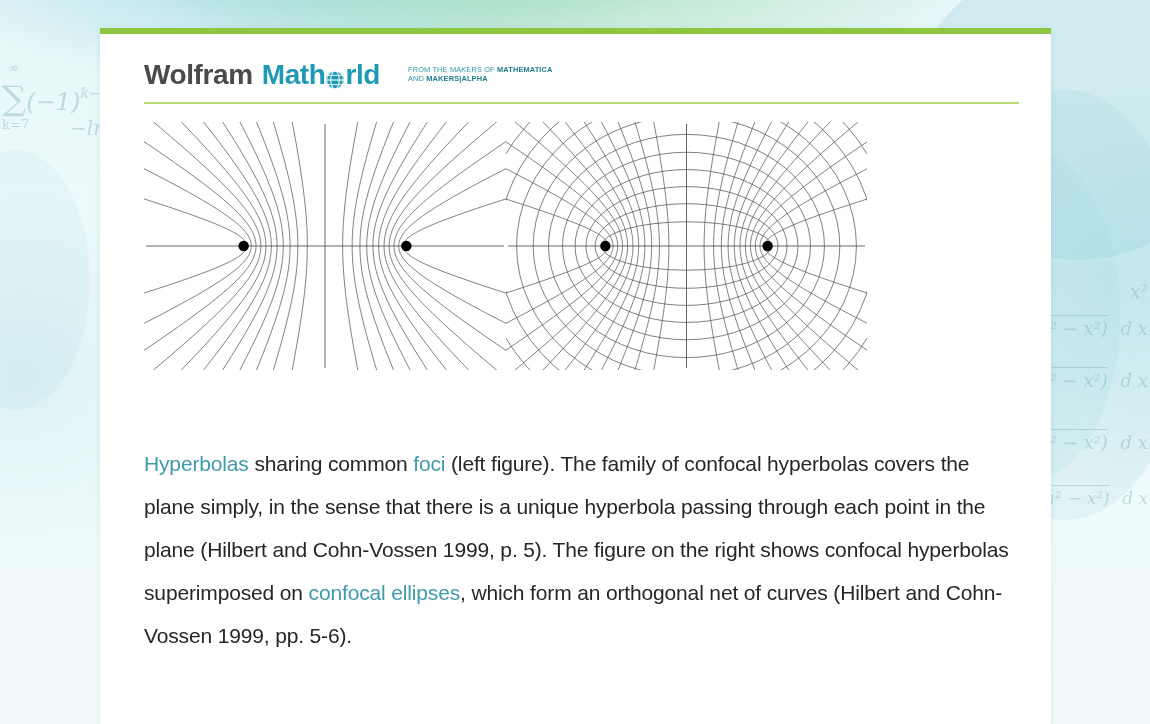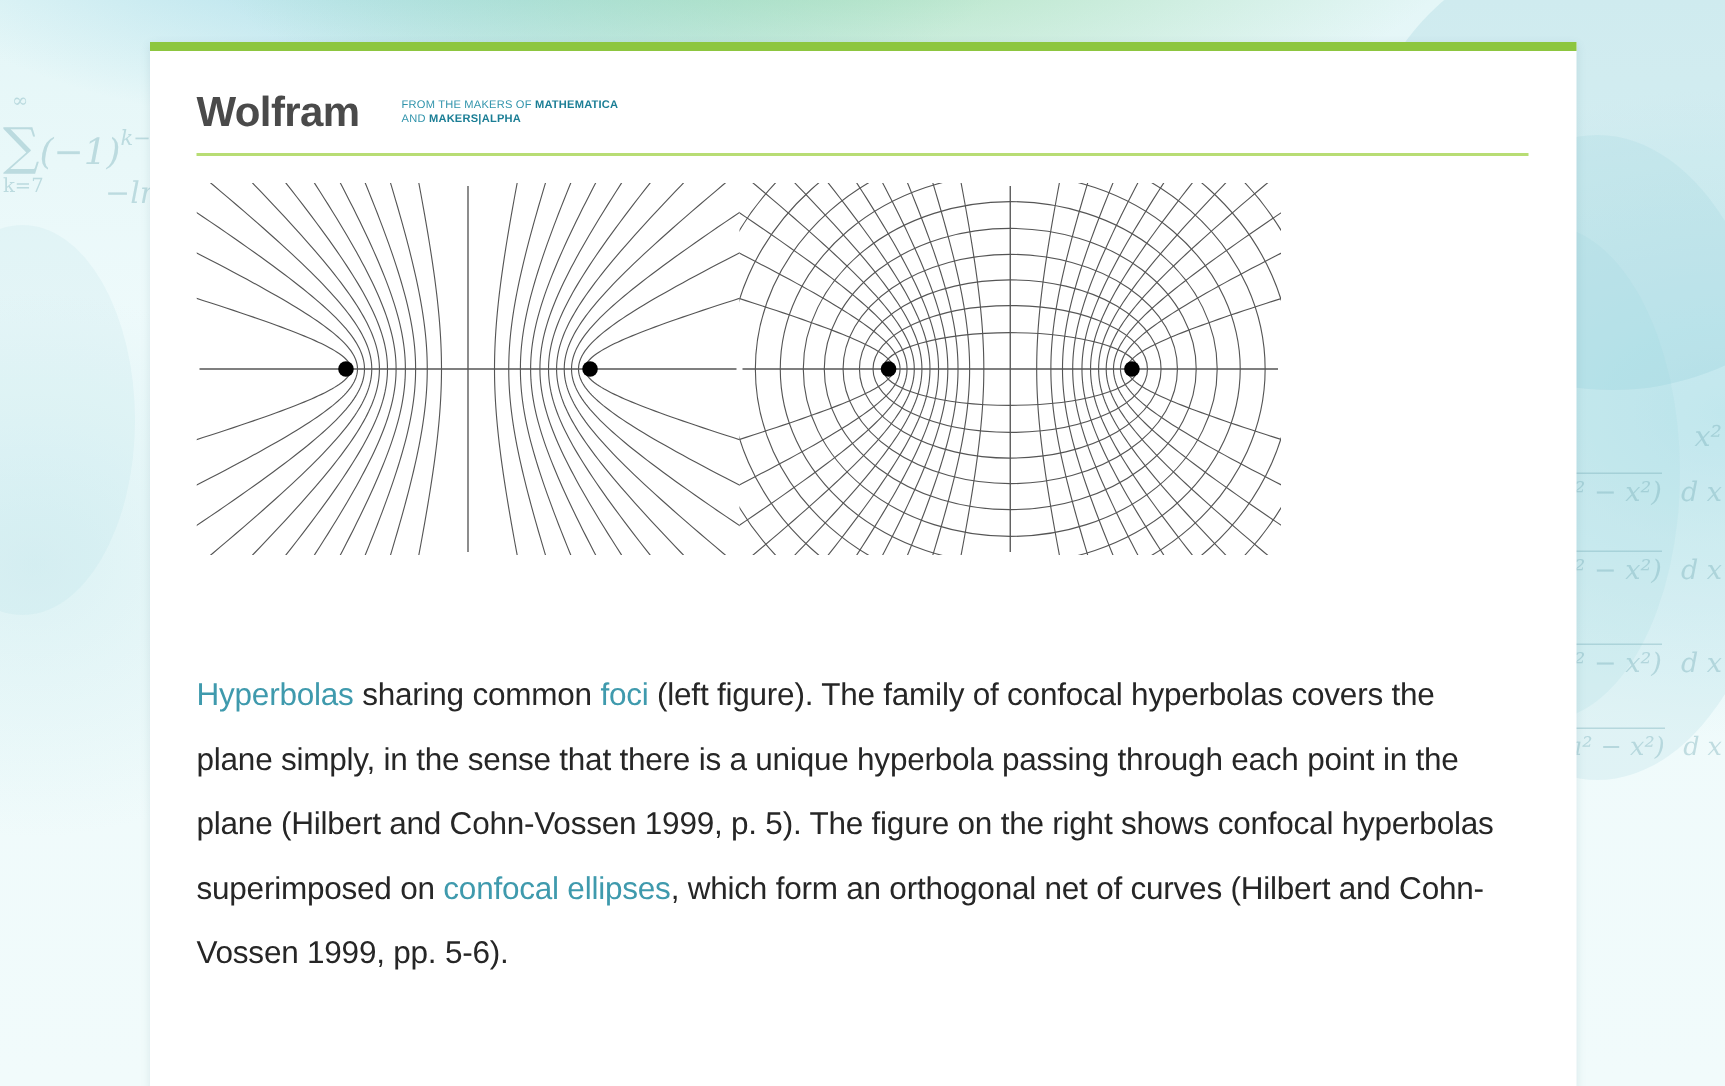--- a/index.html
+++ b/index.html
@@ -56,21 +56,21 @@
     width: 951px;
     height: 700px;
     background: #ffffff;
     box-shadow: 0 1px 6px rgba(60,110,120,0.13);
   }
   .card-topbar {
     height: 6px;
     background: #8dc63f;
   }
   .card-inner {
-    padding: 26px 32px 0 31px;
+    padding: 26px 32px 0 44px;
   }
 
   
   .logo-row {
     display: flex;
     align-items: flex-start;
     gap: 9px;
     height: 32px;
   }
   .logo-wolfram {
@@ -182,20 +182,34 @@
   <span style="margin-left:7px;">d x</span>
 </div>
 
 <div class="card">
   <div class="card-topbar"></div>
 
   <div class="card-inner">
 
     <div class="logo-row">
       <span class="logo-wolfram">Wolfram</span>
+      <span class="logo-mathworld">
+        <span>Math</span>
+        <span class="globe-icon">
+          <svg viewBox="0 0 20 20" width="20" height="20" aria-hidden="true">
+            <circle cx="10" cy="10" r="9" fill="#1f9ab5"></circle>
+            <ellipse cx="10" cy="10" rx="4.2" ry="9" fill="none" stroke="#ffffff" stroke-width="1.1"></ellipse>
+            <ellipse cx="10" cy="10" rx="8.2" ry="9" fill="none" stroke="#ffffff" stroke-width="0.8"></ellipse>
+            <line x1="1" y1="10" x2="19" y2="10" stroke="#ffffff" stroke-width="1.1"></line>
+            <line x1="2.2" y1="5.4" x2="17.8" y2="5.4" stroke="#ffffff" stroke-width="0.9"></line>
+            <line x1="2.2" y1="14.6" x2="17.8" y2="14.6" stroke="#ffffff" stroke-width="0.9"></line>
+          </svg>
+        </span>
+        <span>rld</span>
+      </span>
       <span class="logo-tagline">
         <div><span>FROM THE MAKERS OF </span><b>MATHEMATICA</b></div>
         <div><span>AND </span><b>MAKERS|ALPHA</b></div>
       </span>
     </div>
 
     <div class="title-rule"></div>
 
     <div class="figure-wrap">
       <svg id="conic-figure" width="723" height="248" viewBox="0 0 723 248">

